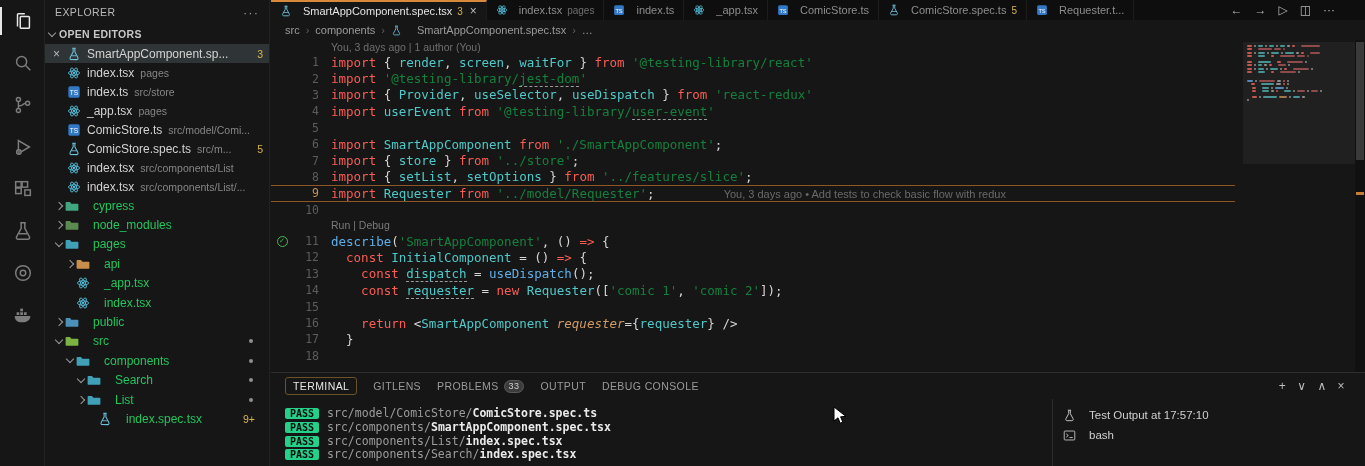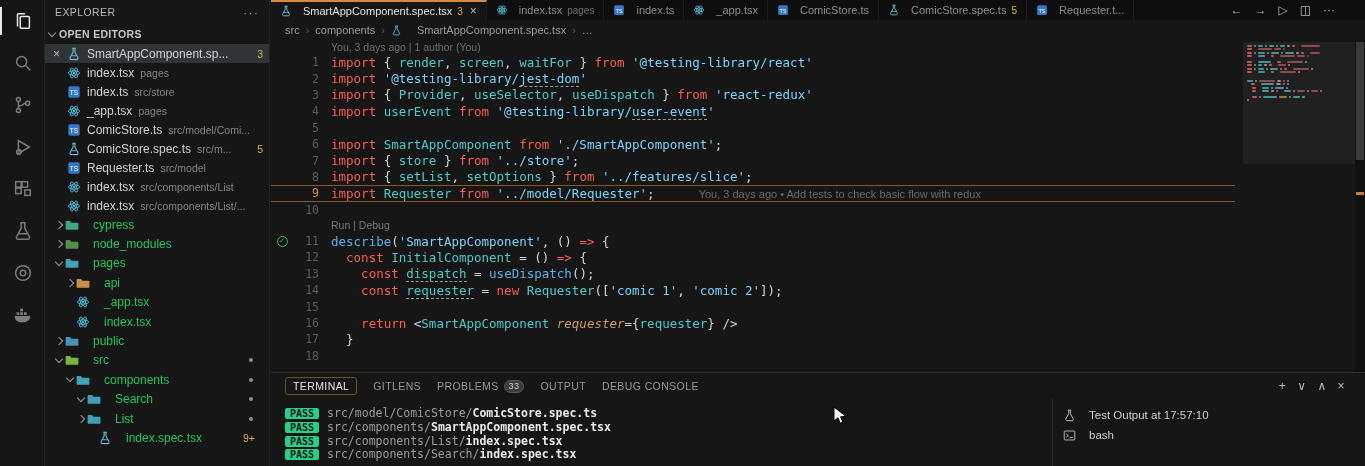--- a/index.html
+++ b/index.html
@@ -64,26 +64,26 @@
   .cl .gn{width:26px;flex-shrink:0;text-align:right;color:#5c5c5c;font-size:11.5px;padding-right:0;}
   .cl .ct{white-space:pre;padding-left:12px;}
   .cl.hl{border-top:1px solid rgba(224,130,50,.6);border-bottom:1px solid rgba(224,130,50,.6);}
   .cl.hl .gn{color:#c89452;}
   .cl.annotation,.cl.codelens{height:14px;color:#6f6f6f;font-size:10.5px;font-family:"Liberation Sans",sans-serif;}
   .cl.codelens{height:15px;color:#7a7a7a;}
   .cl.annotation .ct,.cl.codelens .ct{padding-left:12px;}
   .tkw{color:#f95d54;}
   .tid{color:#4fc9c9;}
   .tfn{color:#5fb0ea;}
-  .tst{color:#7dd3fc;}
+  .tst{color:#15803d;}
   .tpu{color:#d6d6d6;}
   .tat{color:#d19a66;font-style:italic;}
   .ttag{color:#4fc9c9;}
   .u{border-bottom:1px dashed #9a9a9a;}
-  .blame{color:#6a6a6a;font-size:11px;margin-left:44px;font-family:"Liberation Sans",sans-serif;}
+  .blame{color:#6a6a6a;font-size:11px;margin-left:69px;font-family:"Liberation Sans",sans-serif;}
   .tchk{width:11px;height:11px;border:1.5px solid #3fb950;border-radius:50%;color:#3fb950;font-size:8px;line-height:8px;display:flex;align-items:center;justify-content:center;}
 
   
   .minimap{position:absolute;right:14px;top:2px;width:104px;}
   .mslider{position:absolute;left:-4px;right:-4px;top:0;height:122px;background:rgba(255,255,255,.045);}
   .mrow{height:2px;margin-bottom:1.2px;display:flex;gap:2px;}
   .mseg{height:2px;border-radius:1px;}
   .sbar{position:absolute;right:0;top:0;width:10px;bottom:0;background:#111;}
   .sthumb{position:absolute;top:2px;right:1px;width:8px;height:118px;background:#3a3a3a;cursor:pointer;}
   .smark{position:absolute;right:1px;top:152px;width:8px;height:3px;background:#c77c33;}
@@ -250,31 +250,20 @@
           <span class="oe-close"></span>
           <span class="fic-w">
             <svg class="fic" viewBox="0 0 16 16" fill="none" stroke="#6fc3df" stroke-width="1.2">
               <path d="M6 1.5h4M7 1.5v4.2L3.6 12a1.6 1.6 0 0 0 1.4 2.4h6a1.6 1.6 0 0 0 1.4-2.4L9 5.7V1.5"></path>
               <path d="M5.2 10h5.6" stroke-width="1"></path>
             </svg>
           </span>
           <span class="oe-label">ComicStore.spec.ts</span>
           <span class="oe-desc">src/m...</span>
           <span class="oe-badge">5</span>
-        </div>
-        <div class="oe-row">
-          <span class="oe-close"></span>
-          <span class="fic-w">
-            <svg class="fic" viewBox="0 0 16 16">
-              <rect x="1.5" y="1.5" width="13" height="13" rx="2" fill="#3178c6"></rect>
-              <text x="8" y="11.5" font-size="7.5" text-anchor="middle" fill="#fff" font-family="sans-serif">TS</text>
-            </svg>
-          </span>
-          <span class="oe-label">Requester.ts</span>
-          <span class="oe-desc">src/model</span>
         </div>
         <div class="oe-row">
           <span class="oe-close"></span>
           <span class="fic-w">
             <svg class="fic" viewBox="0 0 16 16">
               <g fill="none" stroke="#53c1de" stroke-width="1">
                 <ellipse cx="8" cy="8" rx="6.4" ry="2.5"></ellipse>
                 <ellipse cx="8" cy="8" rx="6.4" ry="2.5" transform="rotate(60 8 8)"></ellipse>
                 <ellipse cx="8" cy="8" rx="6.4" ry="2.5" transform="rotate(120 8 8)"></ellipse>
               </g>

